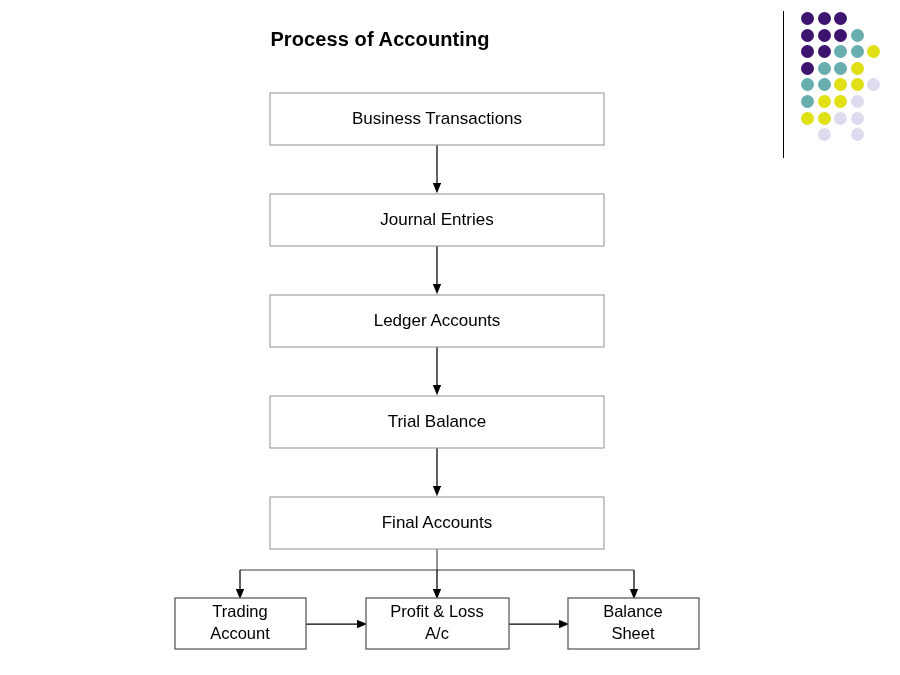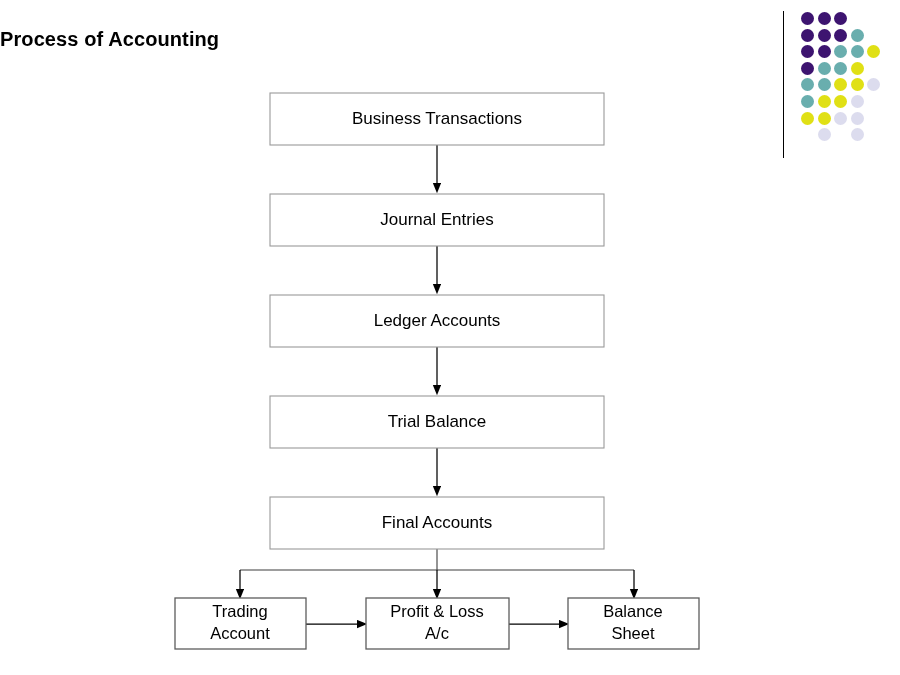--- a/index.html
+++ b/index.html
@@ -23,20 +23,21 @@
     width: 900px;
     height: 675px;
   }
 
   
   .slide-title {
     position: absolute;
     left: 0;
     top: 28px;
     width: 760px;
+    text-align: center;
     font-size: 20px;
     font-weight: bold;
     letter-spacing: 0.1px;
     color: #000000;
     white-space: nowrap;
   }
 
   
   .flow-svg {
     position: absolute;

